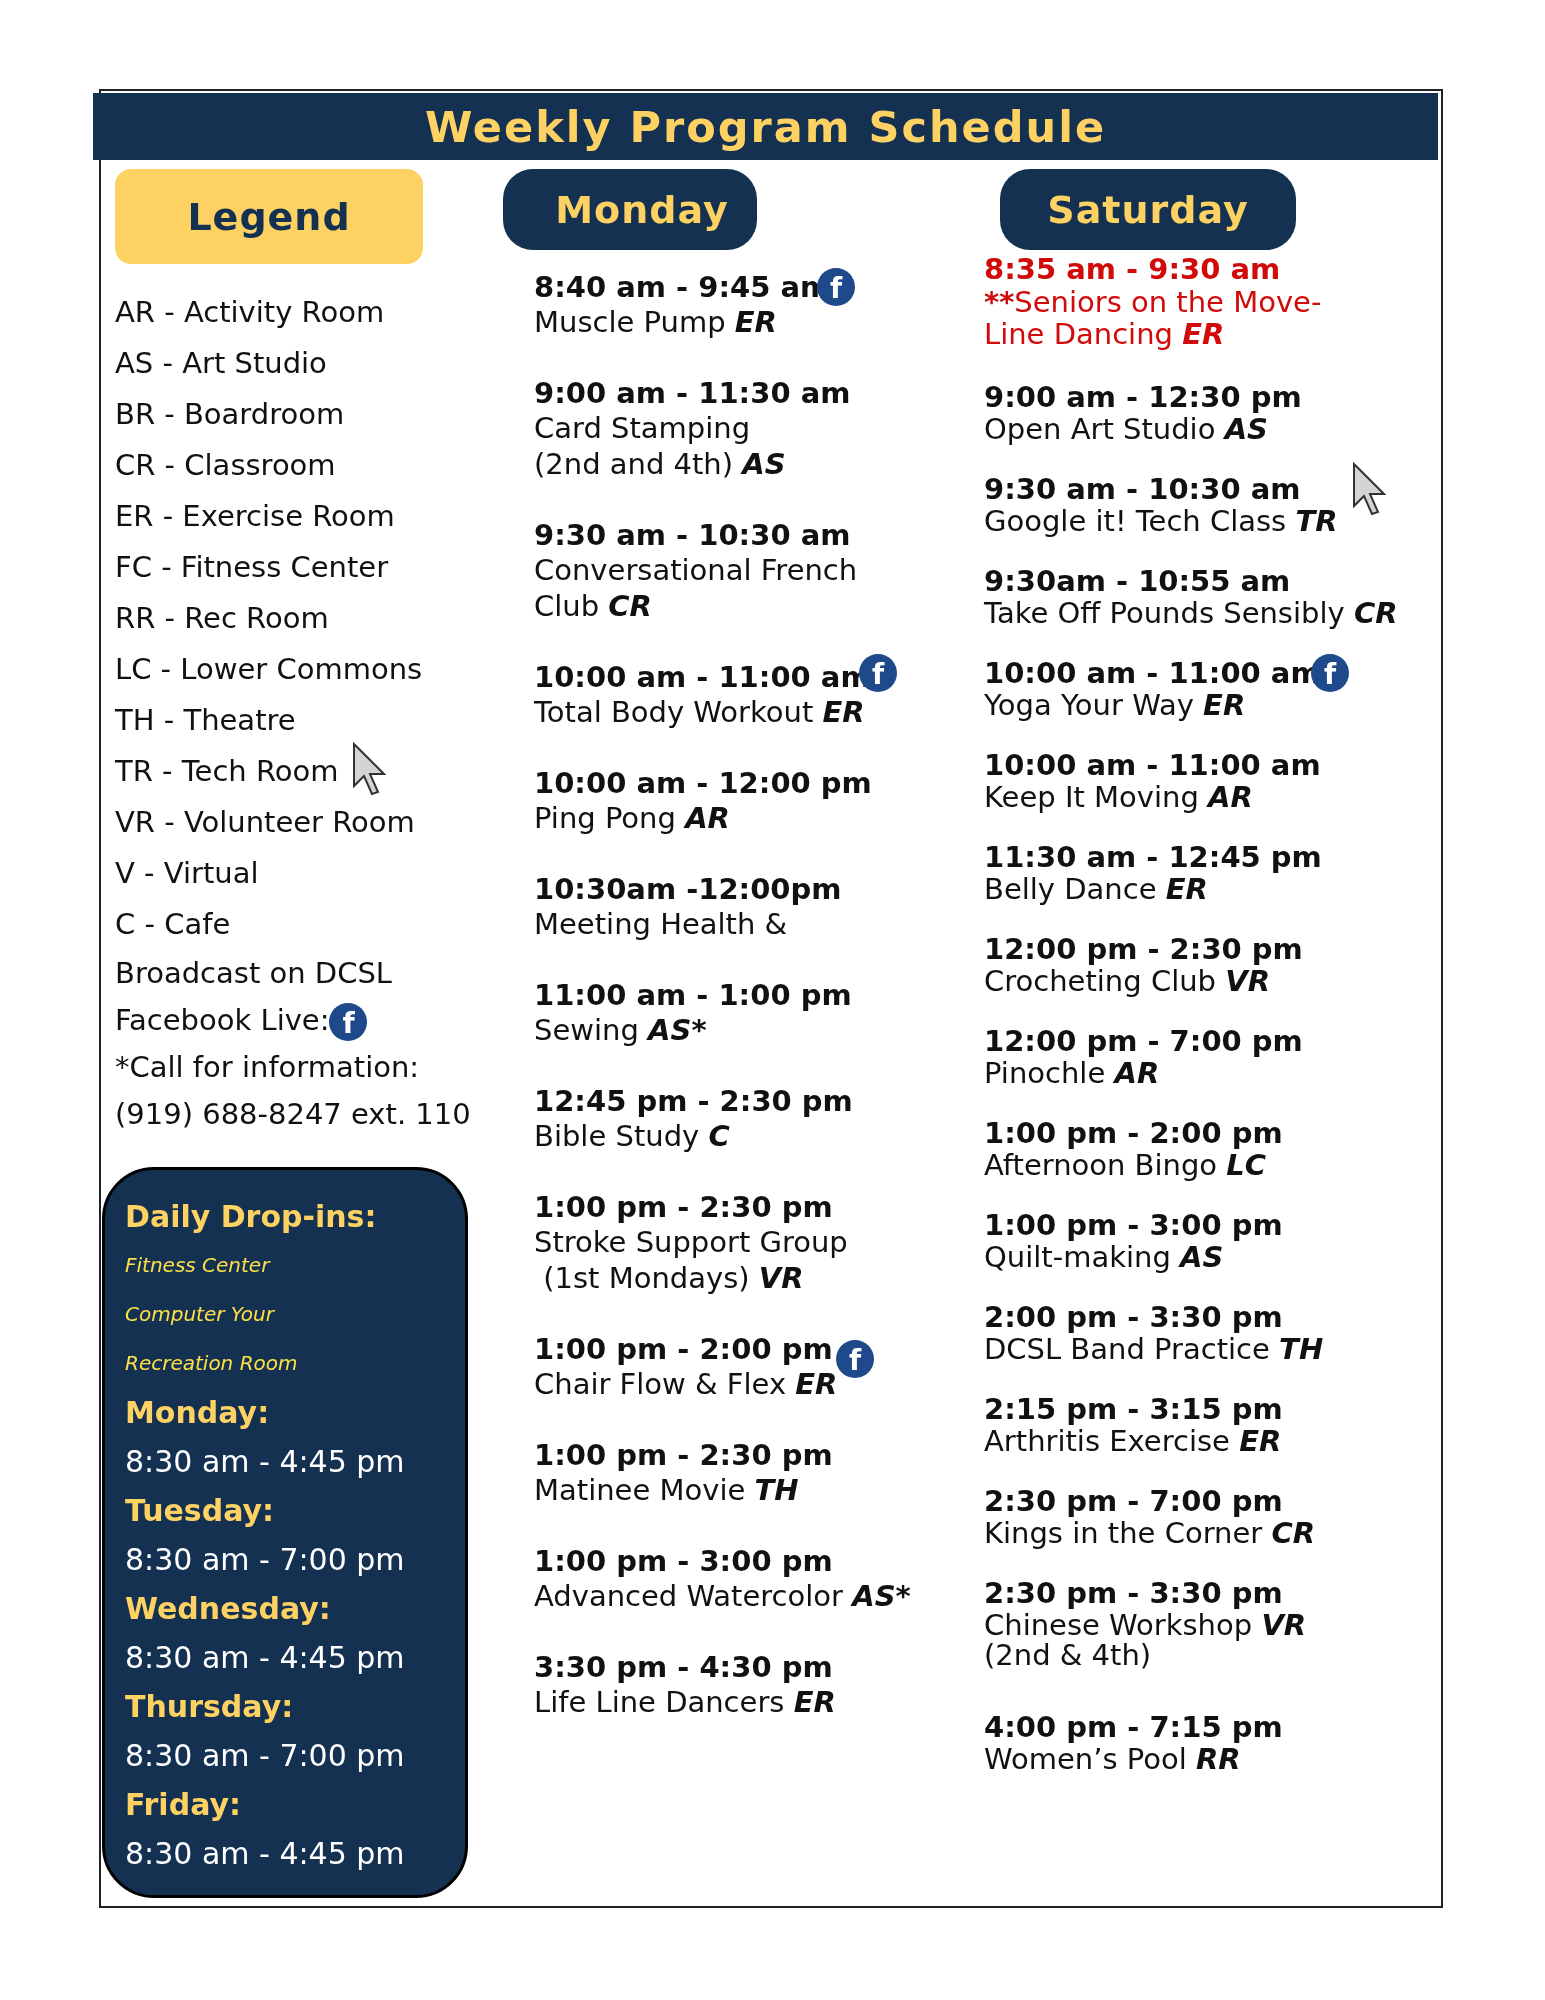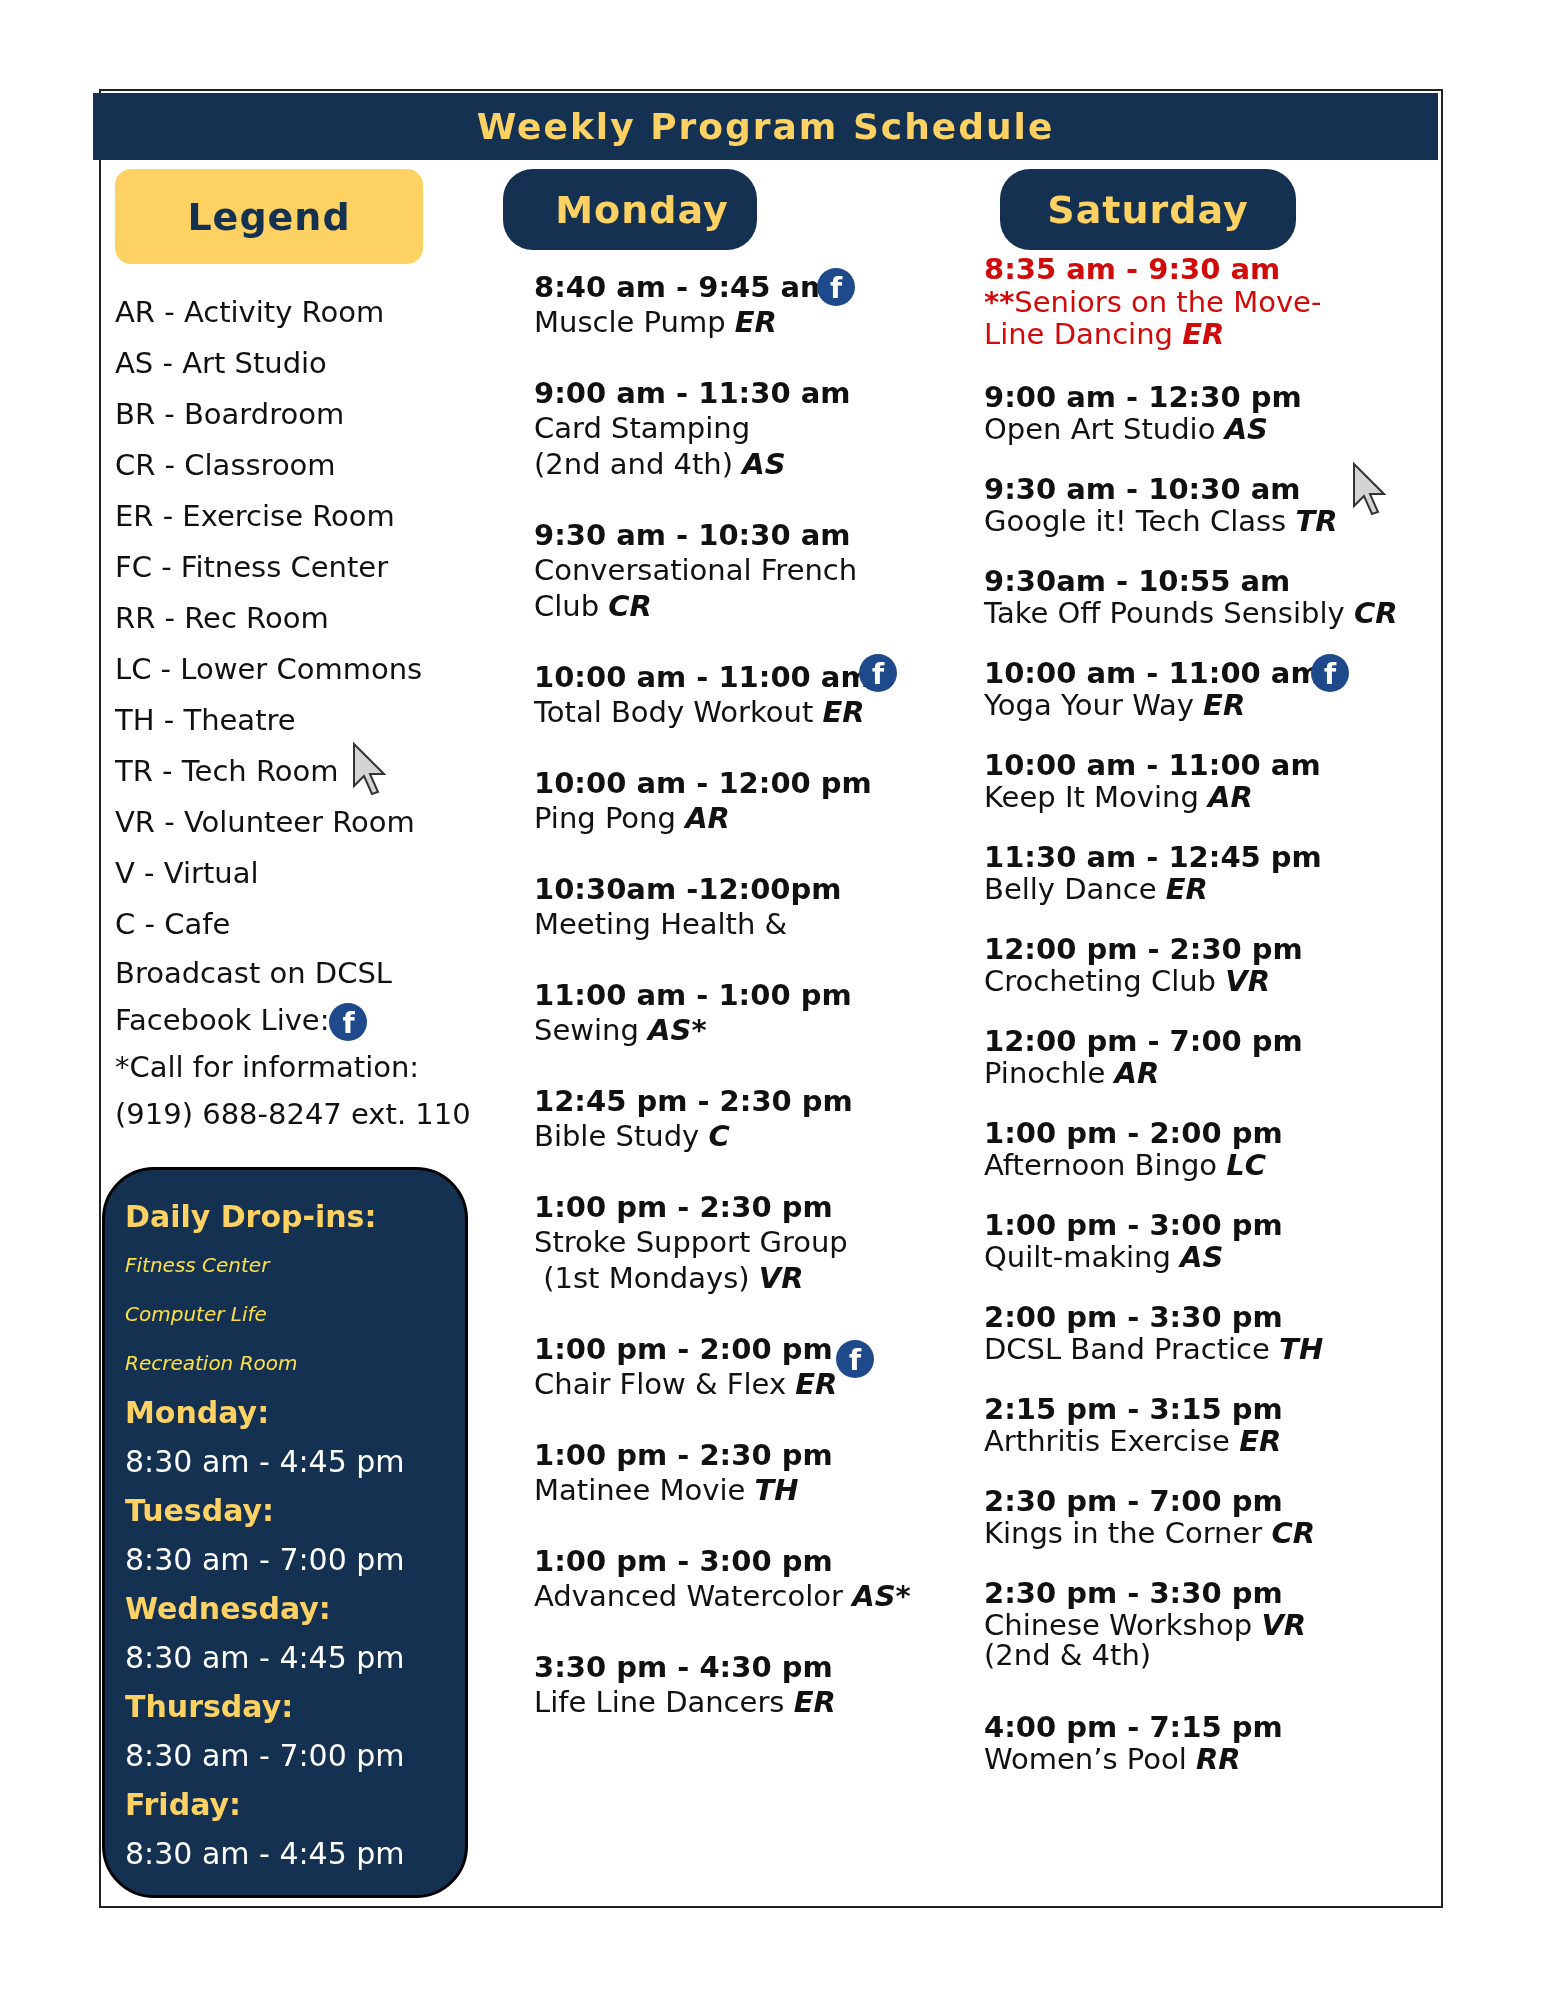--- a/index.html
+++ b/index.html
@@ -3,21 +3,21 @@
 <meta charset="utf-8">
 <style>
   html, body { margin:0; padding:0; background:#ffffff; }
   body { width:1545px; height:2000px; position:relative; overflow:hidden;
          font-family:"DejaVu Sans", sans-serif; color:#111; }
   .frame { position:absolute; left:99px; top:89px; width:1344px; height:1819px;
            border:2px solid #222; box-sizing:border-box; }
   .header { position:absolute; left:93px; top:93px; width:1345px; height:67px;
             background:#143152; display:flex; align-items:center; justify-content:center; }
   .header span { color:#fdd262; font-family:"DejaVu Sans", sans-serif; font-weight:bold;
-                 font-size:36px; letter-spacing:2px; }
+                 font-size:43px; letter-spacing:2px; }
   .pill { position:absolute; display:flex; align-items:center; justify-content:center;
           font-weight:bold; font-size:38px; letter-spacing:1px; }
   .pill.legend { left:115px; top:169px; width:308px; height:95px; border-radius:16px;
                  background:#fdd262; color:#143152; }
   .pill.day { top:169px; height:81px; border-radius:30px; background:#143152; color:#fdd262; }
   .pill.mon { left:503px; width:230px;padding-left:24px; }
   .pill.tue { left:1000px; width:296px; }
 
   .legend-list { position:absolute; left:115px; top:287px; width:360px;
                  font-size:29px; line-height:51px; }
@@ -75,21 +75,21 @@
   <div>C - Cafe</div>
   <div class="tight">Broadcast on DCSL</div>
   <div class="tight"><span>Facebook Live:</span><span class="fb">f</span></div>
   <div class="tight">*Call for information:</div>
   <div class="tight">(919) 688-8247 ext. 110</div>
 </div>
 
 <div class="dropins">
   <div class="h">Daily Drop-ins:</div>
   <div class="i">Fitness Center</div>
-  <div class="i">Computer Life</div>
+  <div class="i">Computer Your</div>
   <div class="i">Recreation Room</div>
   <div class="h">Monday:</div>
   <div class="t">8:30 am - 4:45 pm</div>
   <div class="h">Tuesday:</div>
   <div class="t">8:30 am - 7:00 pm</div>
   <div class="h">Wednesday:</div>
   <div class="t">8:30 am - 4:45 pm</div>
   <div class="h">Thursday:</div>
   <div class="t">8:30 am - 7:00 pm</div>
   <div class="h">Friday:</div>

